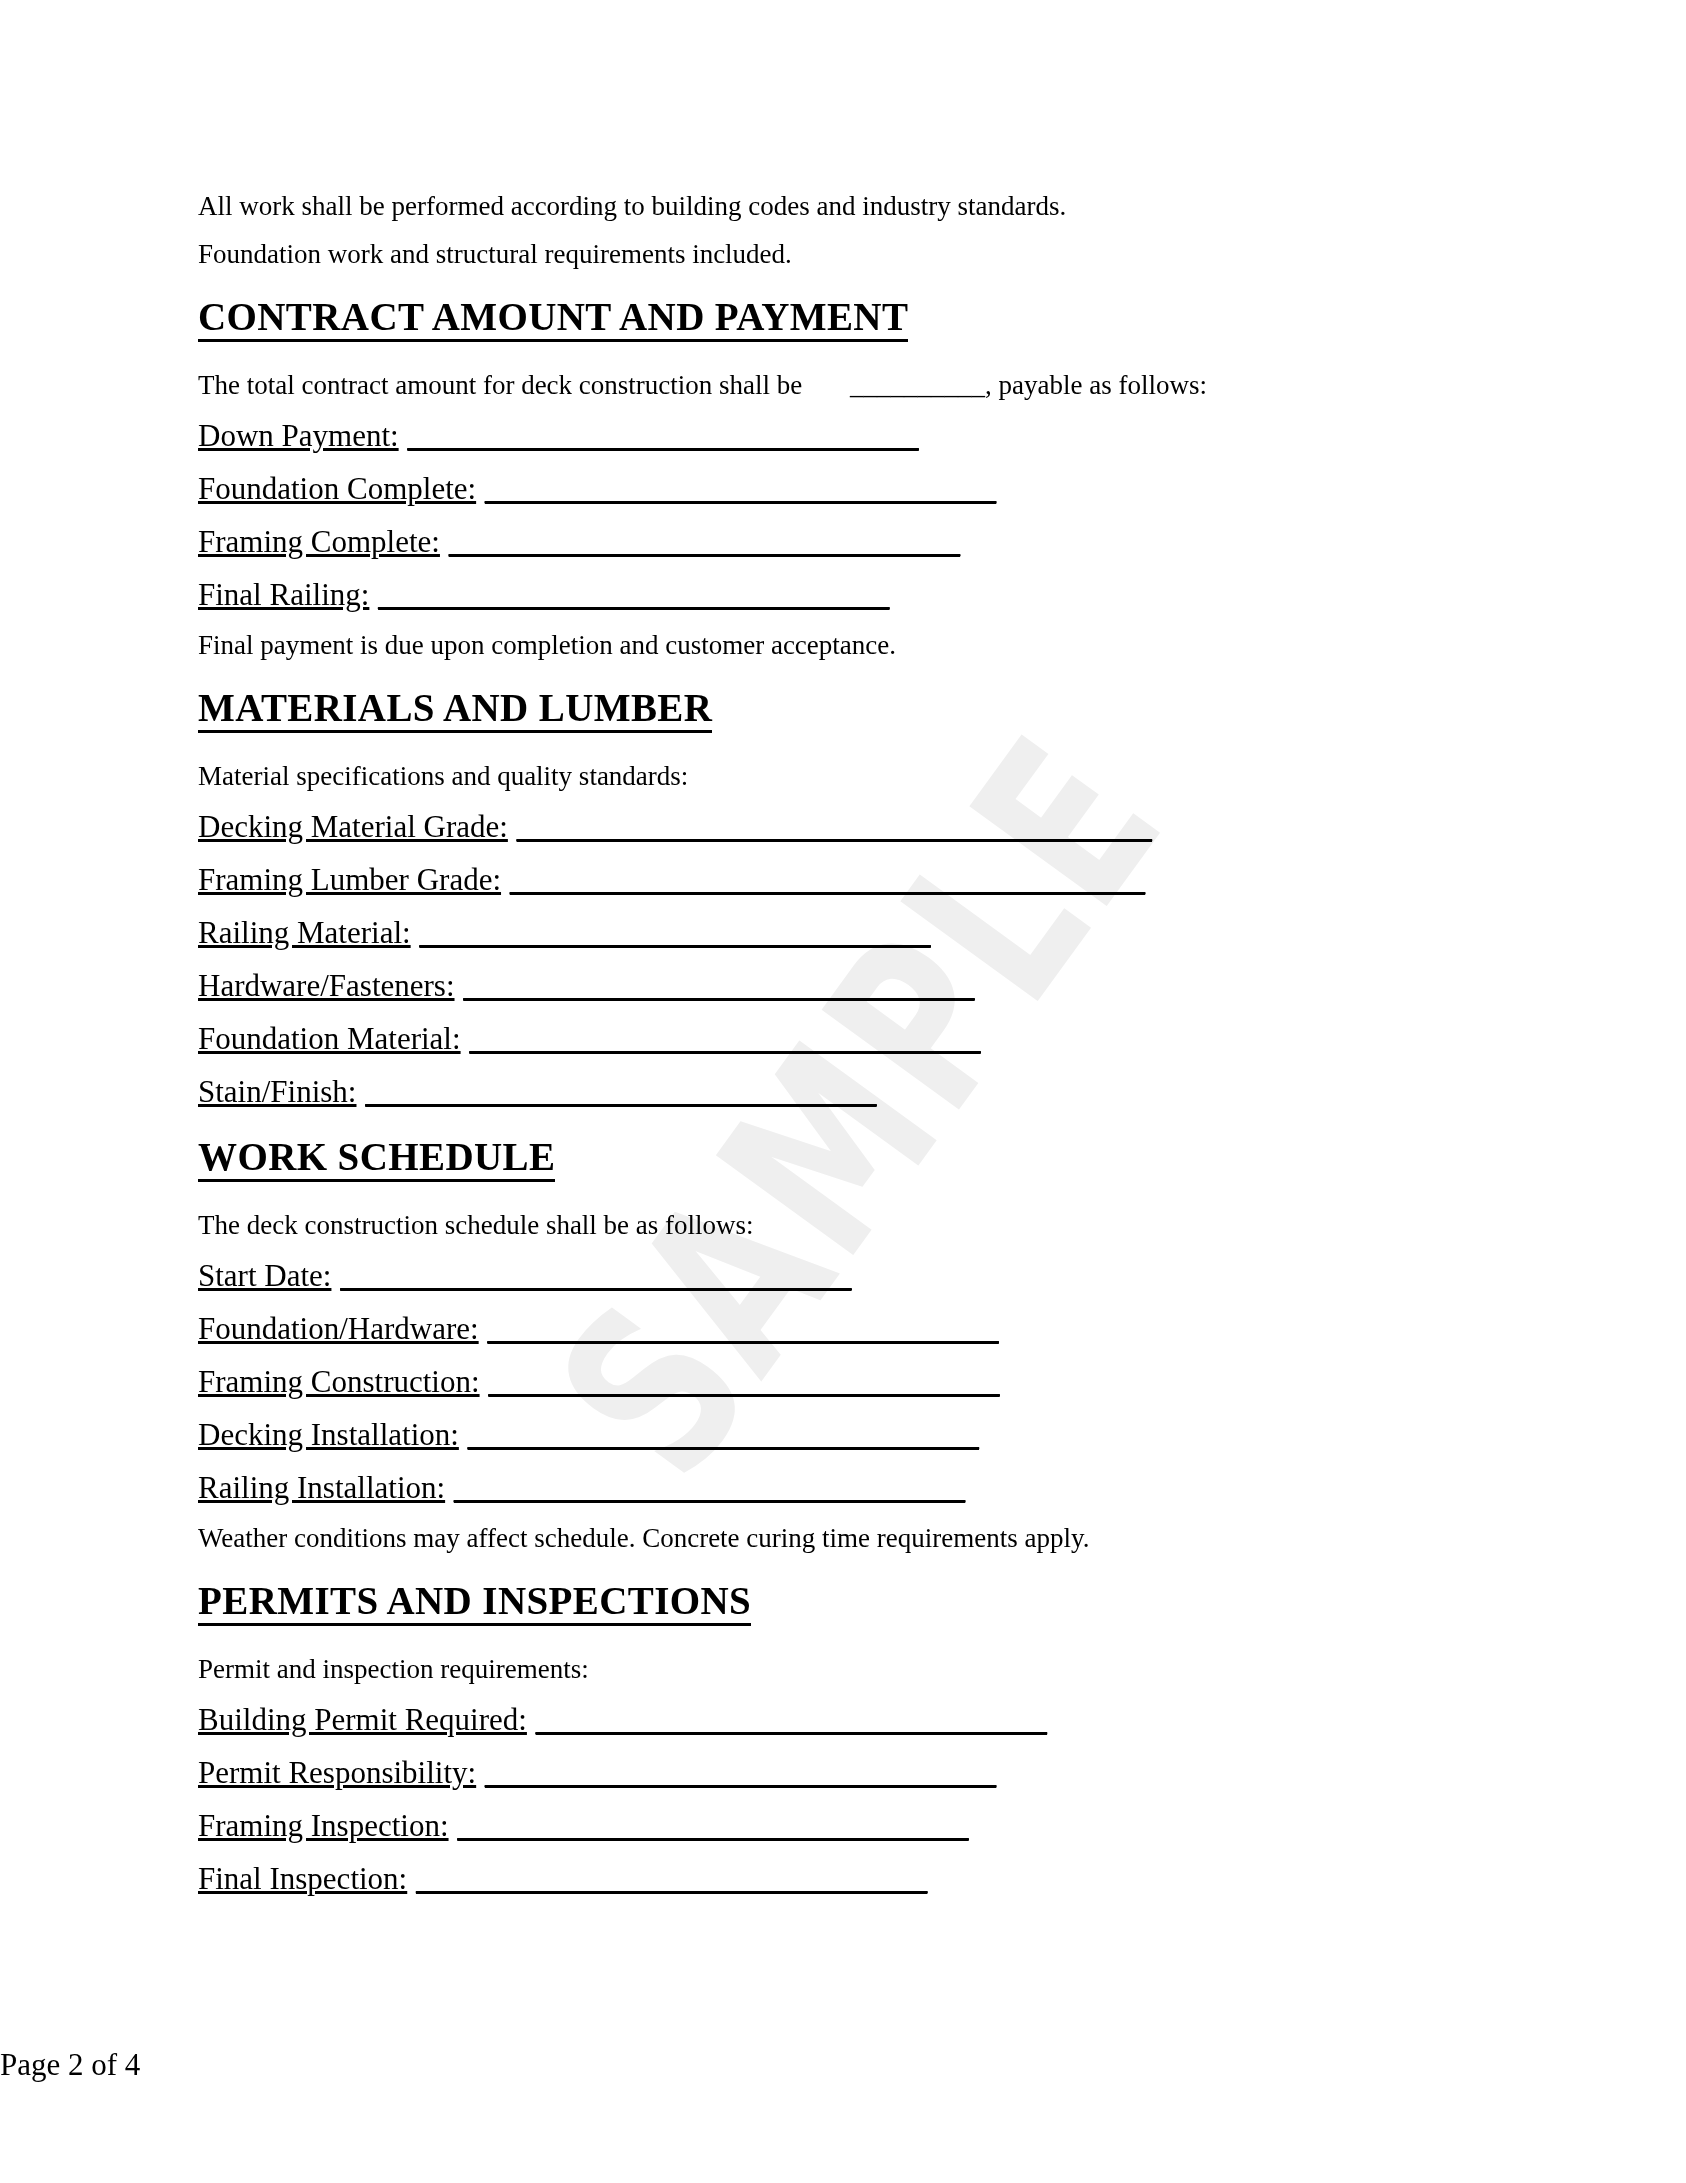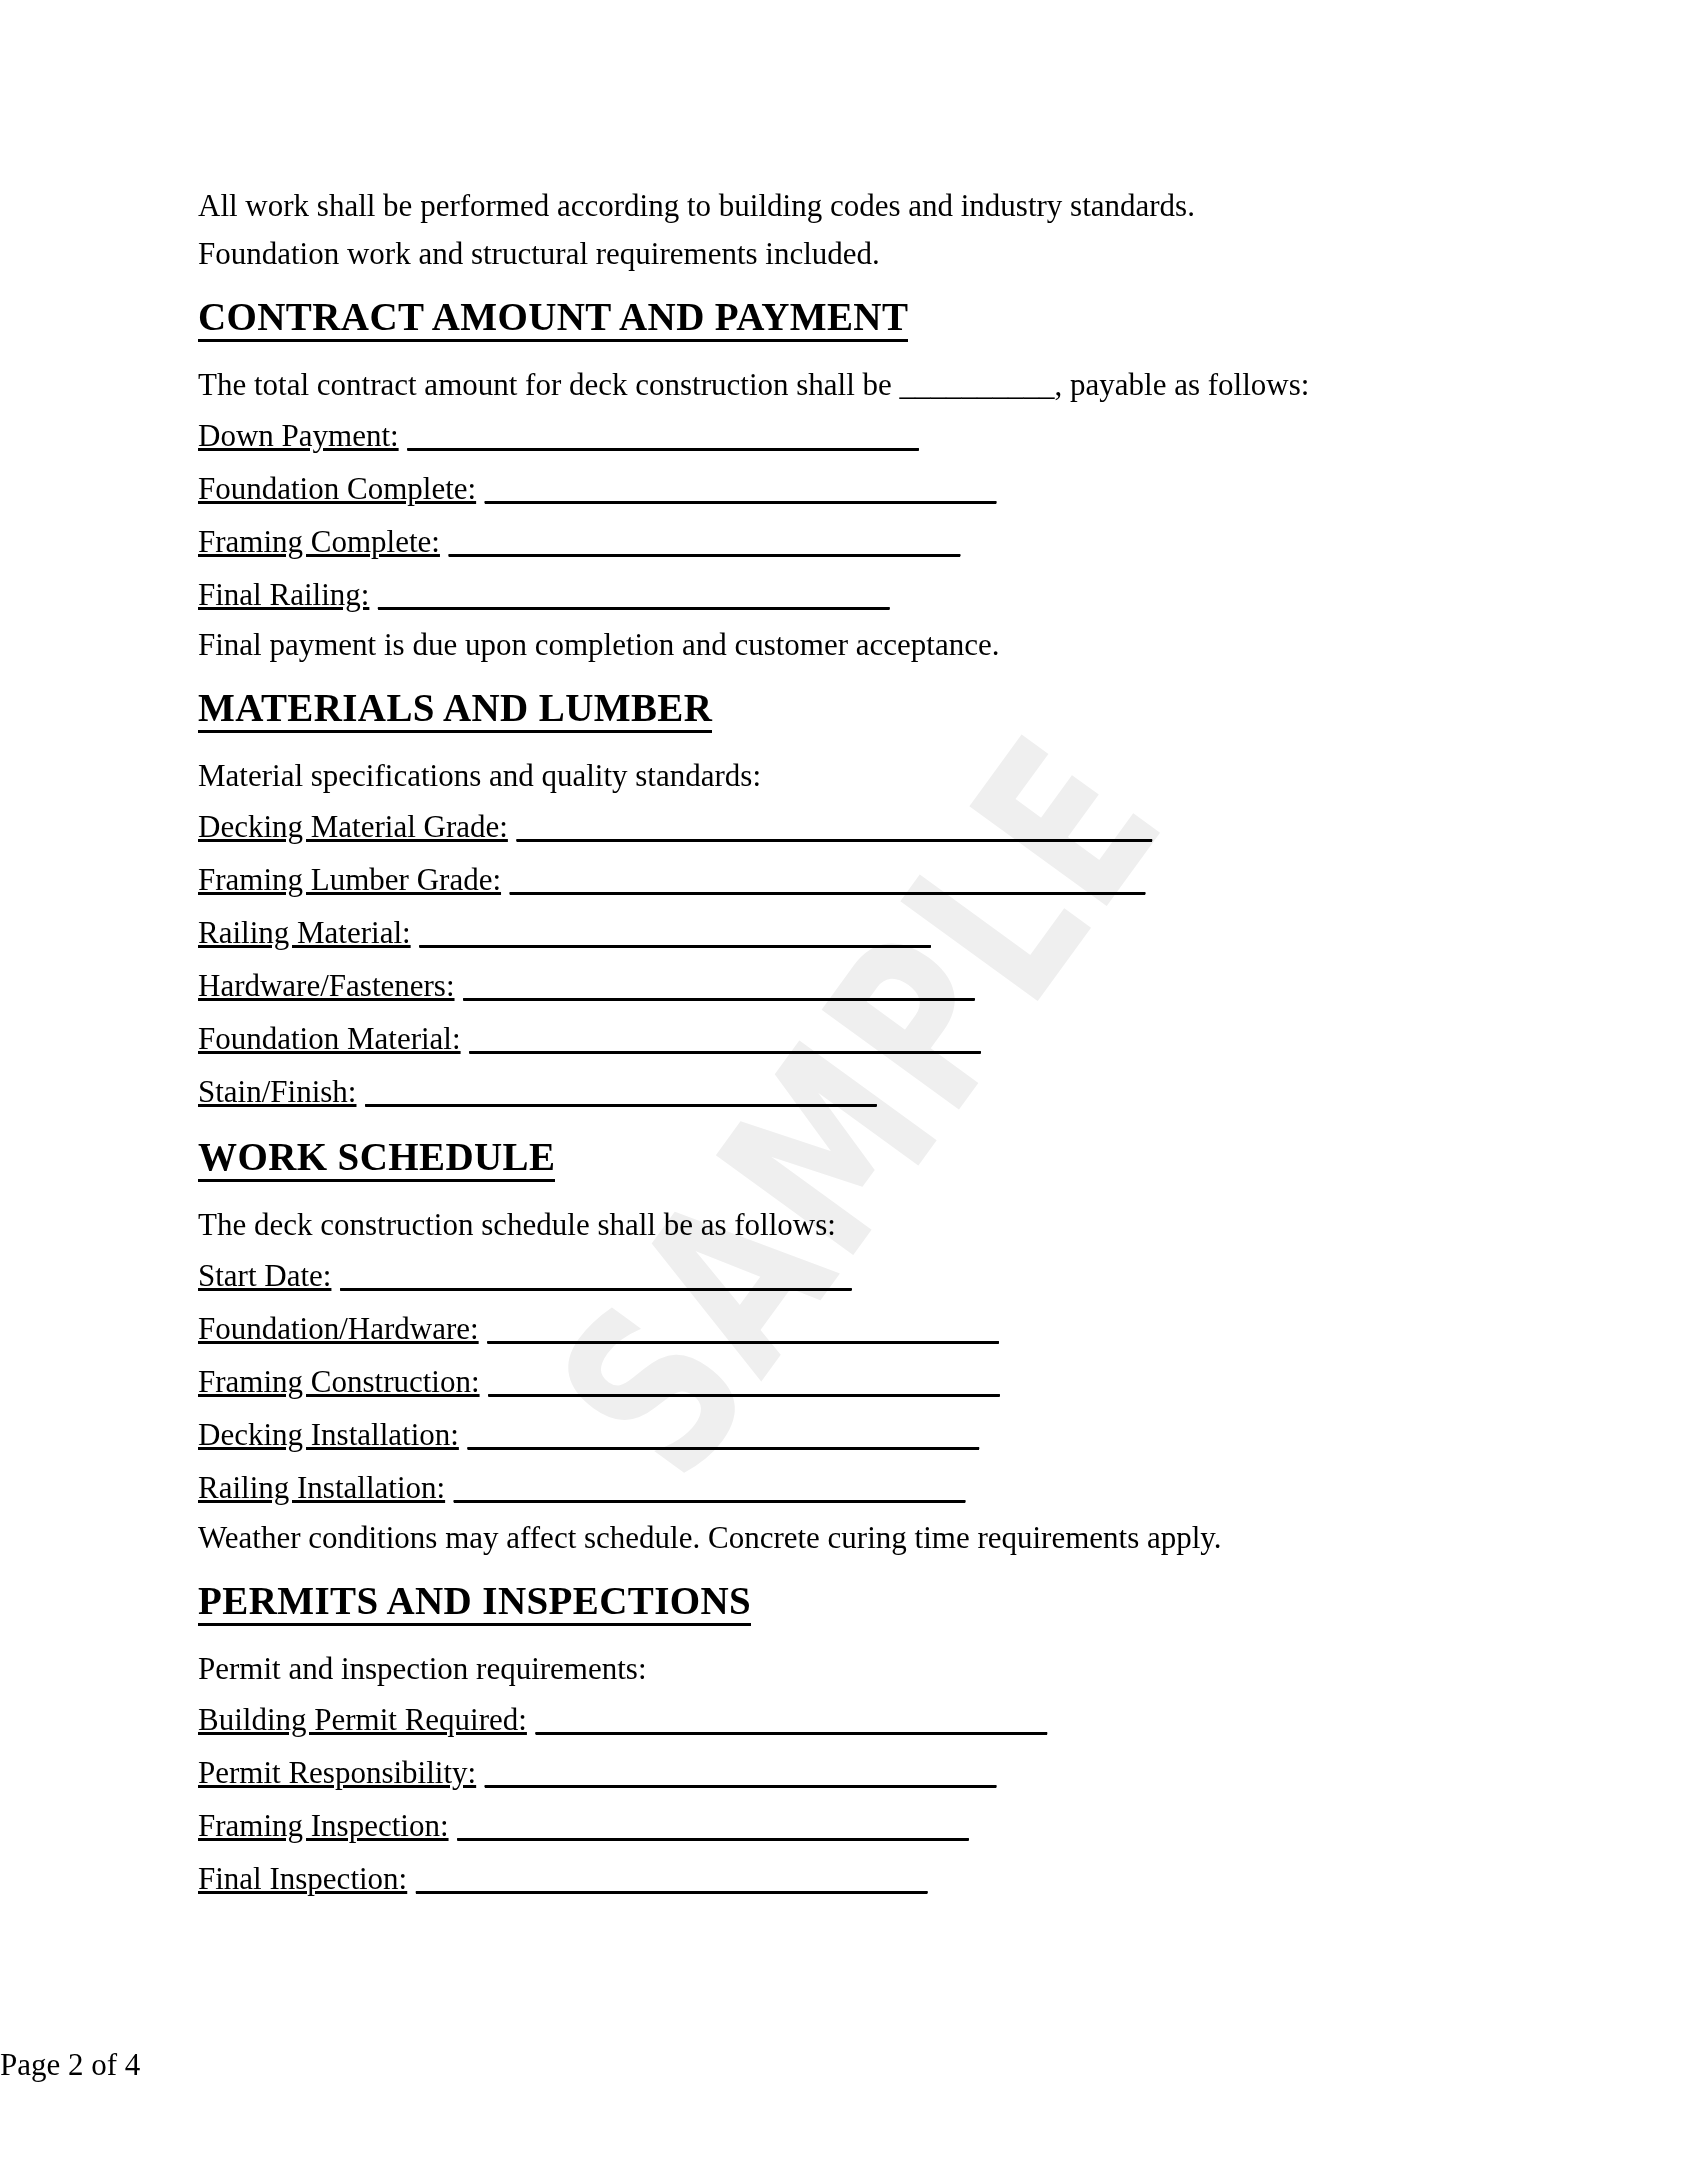--- a/index.html
+++ b/index.html
@@ -28,21 +28,21 @@
     user-select: none;
   }
   .content {
     position: absolute;
     left: 198px;
     right: 198px;
     top: 182px;
     z-index: 1;
   }
   .body-par {
-    font-size: 31px;
+    font-size: 27px;
     line-height: 48px;
     margin: 0;
   }
   .body-par .line { display: block; }
   .section-heading {
     font-size: 39px;
     line-height: 54px;
     font-weight: 700;
     margin: 11.6px 0 17.5px 0;
     letter-spacing: 0.4px;
@@ -52,21 +52,21 @@
     padding-bottom: 1.5px;
   }
   .field {
     font-size: 31px;
     line-height: 53px;
     margin: 0;
     white-space: nowrap;
     text-decoration: underline;
   }
   .field .blank { margin-left: 8.7px; }
-  .blank, .blank-inline { letter-spacing: 0; }
+  .blank, .blank-inline { letter-spacing: 0; margin-left: 41px; }
   .footer {
     position: absolute;
     left: 0;
     right: 0;
     top: 2043px;
     text-align: left;
     font-size: 31px;
     line-height: 44px;
     z-index: 1;
   }

